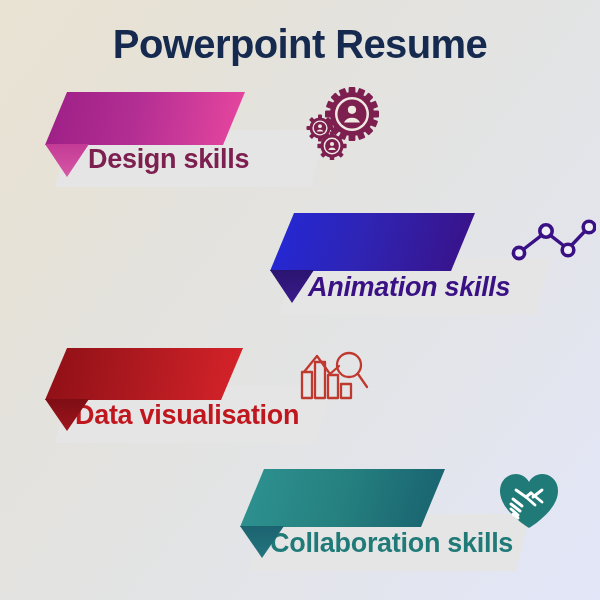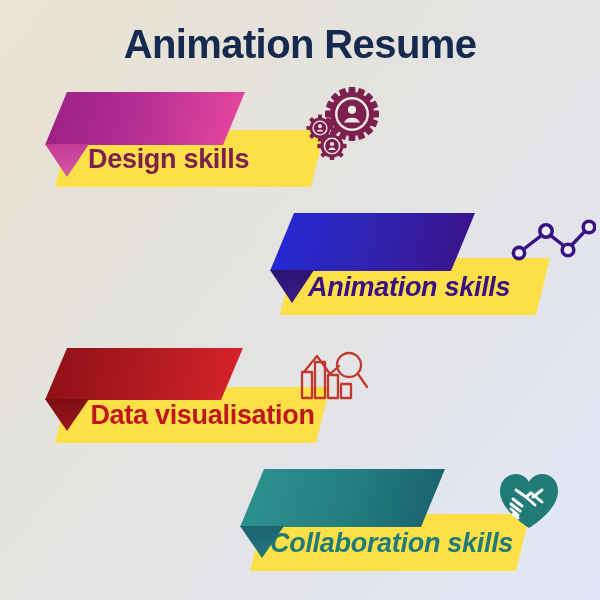--- a/index.html
+++ b/index.html
@@ -19,21 +19,21 @@
     letter-spacing:-0.6px;
     color:#152a4e;
     font-family:"Liberation Sans", sans-serif;
   }
 
   
   .row{position:absolute;}
 
   .panel{
     position:absolute;
-    background:#fde047;
+    background:#e5e5e5;
     clip-path:polygon(var(--pskew) 0, 100% 0, calc(100% - var(--pskew)) 100%, 0 100%);
   }
   .panel-label{
     position:absolute;
     left:0;right:0;top:50%;
     transform:translateY(-50%);
     font-size:27px;font-weight:bold;
     letter-spacing:-0.3px;
     white-space:nowrap;
     font-family:"Liberation Sans", sans-serif;
@@ -49,21 +49,21 @@
   }
 
   .icon{position:absolute;}
   .icon svg{display:block;width:100%;height:100%;}
 </style>
 </head>
 <body>
 
 <div class="stage">
 
-  <div class="title">Animation Resume</div>
+  <div class="title">Powerpoint Resume</div>
 
   <div class="row">
 
     <div class="panel" style="left:55px;top:130px;width:270px;height:57px;--pskew:14px;">
       <div class="panel-label" style="padding-left:33px;color:#7d2050;">Design skills</div>
     </div>
 
     <div class="ribbon" style="left:45px;top:92px;width:200px;height:53px;--rskew:22px;
                 background:linear-gradient(100deg,#9c1f86 0%,#b32e93 45%,#e8479f 100%);"></div>
 
@@ -165,21 +165,21 @@
           <circle cx="60" cy="34" r="5.8"></circle>
           <circle cx="81" cy="11" r="5.8"></circle>
         </g>
       </svg>
     </div>
   </div>
 
   <div class="row">
 
     <div class="panel" style="left:55px;top:387px;width:275px;height:56px;--pskew:14px;">
-      <div class="panel-label" style="padding-left:20px;color:#c0171f;text-align:center;">Data visualisation</div>
+      <div class="panel-label" style="padding-left:20px;color:#c0171f;">Data visualisation</div>
     </div>
 
     <div class="ribbon" style="left:45px;top:348px;width:198px;height:52px;--rskew:22px;
                 background:linear-gradient(100deg,#8e0f16 0%,#b01a20 50%,#d8232a 100%);"></div>
 
     <div class="fold" style="left:45px;top:399px;width:44px;height:32px;
                 background:linear-gradient(180deg,#7e0d14 0%,#9e151c 100%);"></div>
 
     <div class="icon" style="left:297px;top:346px;width:74px;height:56px;">
       <svg viewBox="0 0 74 56">
@@ -195,21 +195,21 @@
           <circle cx="52" cy="19" r="12"></circle>
           <path d="M61,28 L70,41"></path>
         </g>
       </svg>
     </div>
   </div>
 
   <div class="row">
 
     <div class="panel" style="left:250px;top:514px;width:280px;height:57px;--pskew:14px;">
-      <div class="panel-label" style="padding-left:20px;color:#1f7a78;font-style:italic;">Collaboration skills</div>
+      <div class="panel-label" style="padding-left:20px;color:#1f7a78;">Collaboration skills</div>
     </div>
 
     <div class="ribbon" style="left:240px;top:469px;width:205px;height:58px;--rskew:24px;
                 background:linear-gradient(105deg,#2e9391 0%,#25807f 50%,#18606f 100%);"></div>
 
     <div class="fold" style="left:240px;top:526px;width:44px;height:32px;
                 background:linear-gradient(180deg,#1c6370 0%,#23757e 100%);"></div>
 
     <div class="icon" style="left:497px;top:471px;width:64px;height:60px;">
       <svg viewBox="0 0 64 60">

